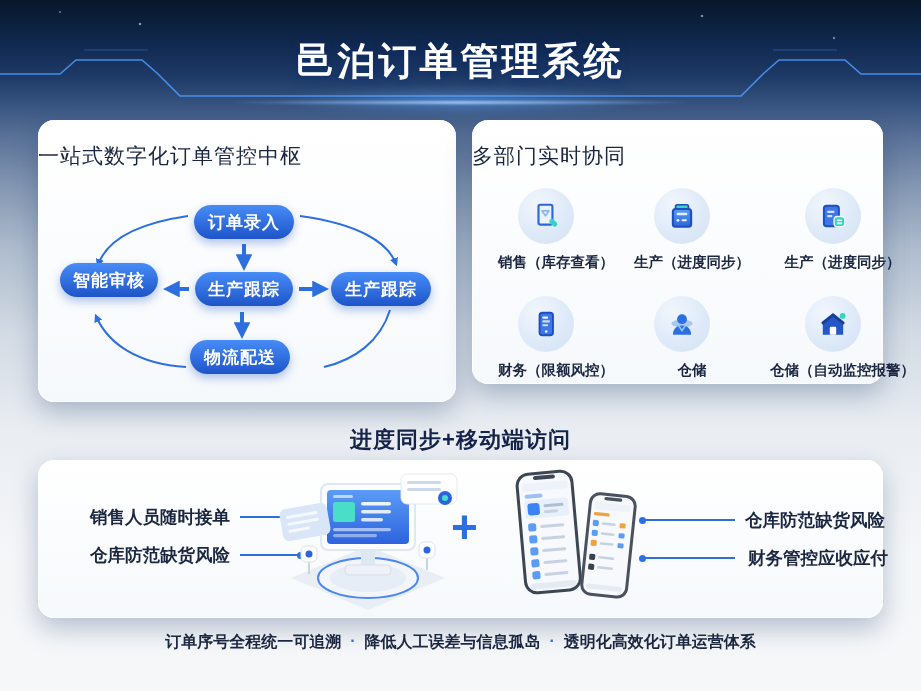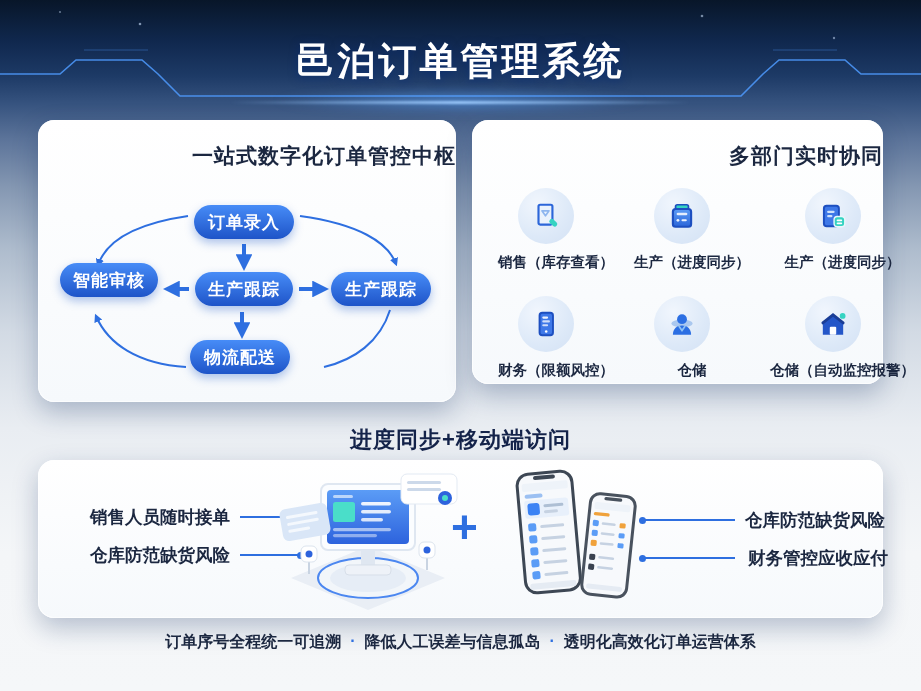--- a/index.html
+++ b/index.html
@@ -17,21 +17,21 @@
     filter:blur(4px); }
   .streak{ position:absolute; top:101px; left:230px; width:460px; height:3px;
     background:linear-gradient(90deg,transparent,rgba(160,205,255,.95),transparent); filter:blur(1px); }
   .title{ position:absolute; top:36px; left:0; width:100%; text-align:center;
     font-size:38px; font-weight:700; letter-spacing:3px; color:#ffffff;
     text-shadow:0 2px 10px rgba(0,40,120,.65); }
   
   .card{ position:absolute; border-radius:16px;
     background:linear-gradient(180deg,#ffffff 0%,#f6f9fc 100%);
     box-shadow:0 10px 26px rgba(18,48,96,.28), inset 0 0 0 1px rgba(255,255,255,.7); }
-  .card h2{ margin-top:22px; text-align:right; font-size:21px; font-weight:700;
+  .card h2{ margin-top:22px; text-align:left; font-size:21px; font-weight:400;
     color:var(--navy,#1b2740); letter-spacing:1px; }
   .hub-card{ left:38px; top:120px; width:418px; height:282px; }
   .collab-card{ left:472px; top:120px; width:411px; height:264px; }
   
   .flow{ position:absolute; inset:0;border-radius:7px; }
   .flow-arrows{ position:absolute; inset:0; }
   .pill{ position:absolute; height:34px; border-radius:17px; display:flex; align-items:center;
     justify-content:center; color:#fff; font-size:17px; font-weight:700; letter-spacing:1px;
     background:linear-gradient(180deg,#478cf7 0%,var(--accent-dark,#1e54c8) 100%);
     box-shadow:0 4px 10px rgba(26,86,197,.35); }

